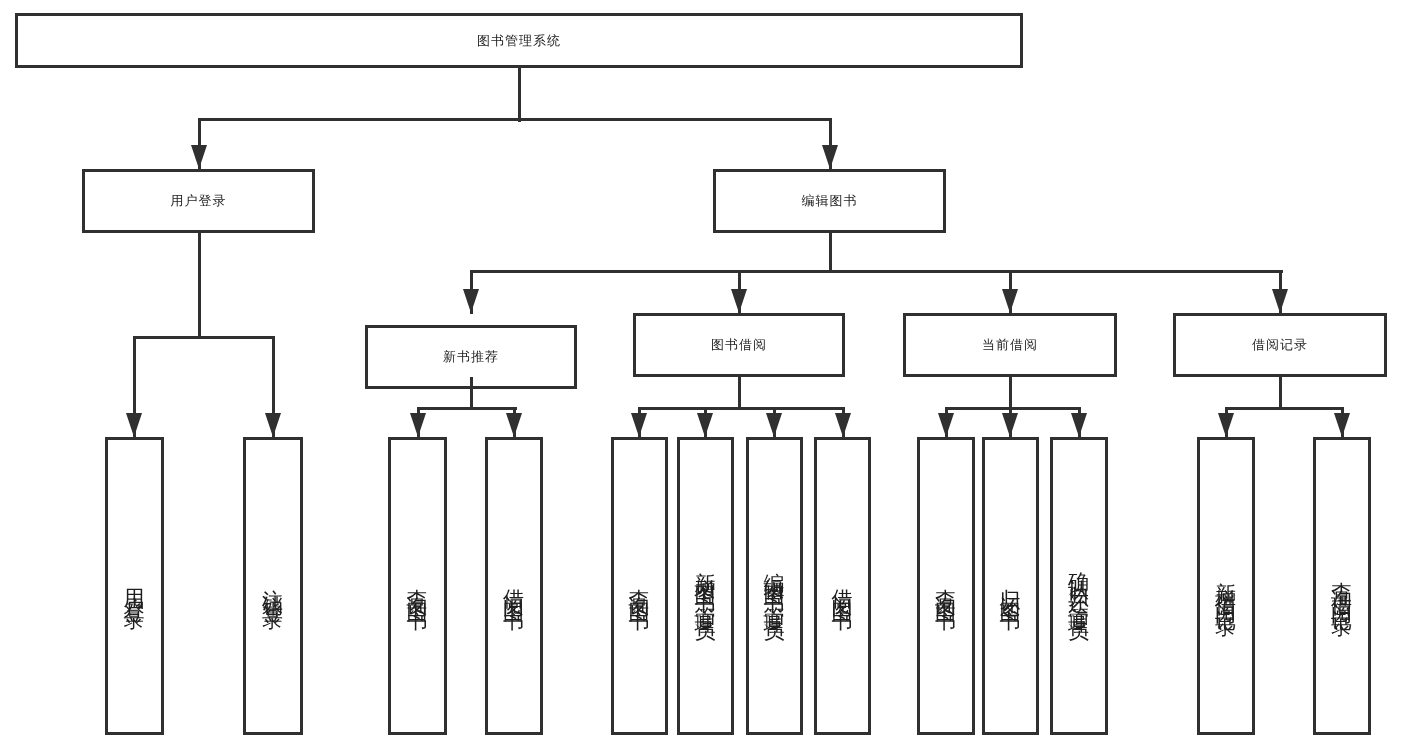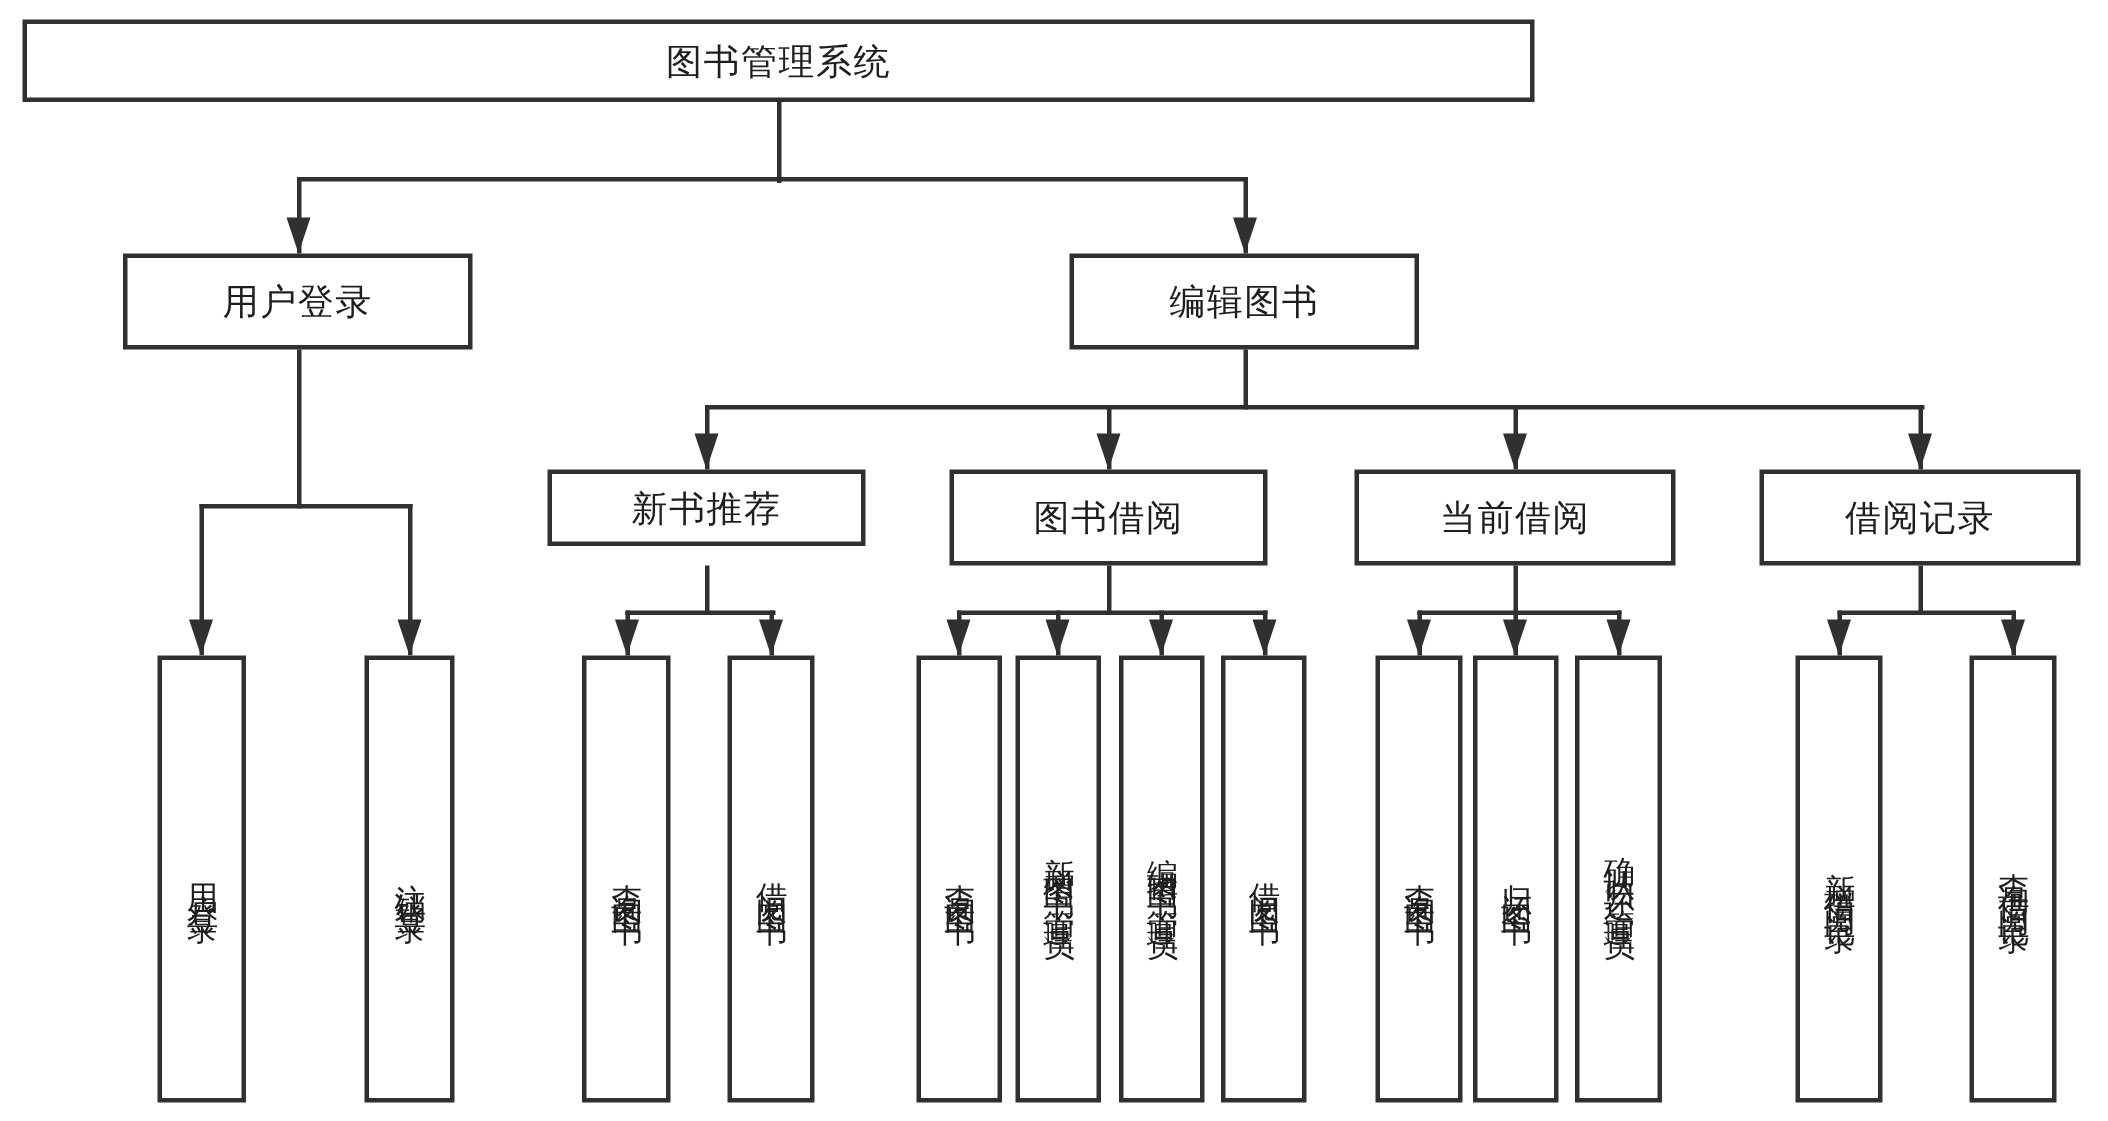--- a/index.html
+++ b/index.html
@@ -17,21 +17,21 @@
   .box {
     position: absolute;
     box-sizing: border-box;
     border: 3px solid var(--line, #303030);
     background: #ffffff;
     display: flex;
     align-items: center;
     justify-content: center;
   }
   .hlabel {
-    font-size: 24px;
+    font-size: 13px;
     color: var(--text, #1e1e1e);
     letter-spacing: 1px;
     white-space: nowrap;
   }
   .vlabel {
     writing-mode: vertical-lr;
     text-orientation: mixed;
     font-size: 21px;
     letter-spacing: 7px;
     color: var(--text, #1e1e1e);
@@ -94,21 +94,21 @@
   <div class="line" style="left:469.5px;top:269.5px;width:813px;height:3px"></div>
   <div class="line" style="left:469.5px;top:269.5px;width:3px;height:44px"></div>
   <div class="line" style="left:737.5px;top:269.5px;width:3px;height:44px"></div>
   <div class="line" style="left:1008.5px;top:269.5px;width:3px;height:44px"></div>
   <div class="line" style="left:1278.5px;top:269.5px;width:3px;height:44px"></div>
   <div class="arrow" style="left:463px;top:289px"></div>
   <div class="arrow" style="left:731px;top:289px"></div>
   <div class="arrow" style="left:1002px;top:289px"></div>
   <div class="arrow" style="left:1272px;top:289px"></div>
 
-  <div class="box" style="left:365px;top:313px;width:212px;height:51px">
+  <div class="box" style="left:365px;top:325px;width:212px;height:64px">
     <span class="hlabel">新书推荐</span>
   </div>
   <div class="box" style="left:903px;top:313px;width:214px;height:64px">
     <span class="hlabel">当前借阅</span>
   </div>
   <div class="box" style="left:633px;top:313px;width:212px;height:64px">
     <span class="hlabel">图书借阅</span>
   </div>
   <div class="box" style="left:1173px;top:313px;width:214px;height:64px">
     <span class="hlabel">借阅记录</span>

